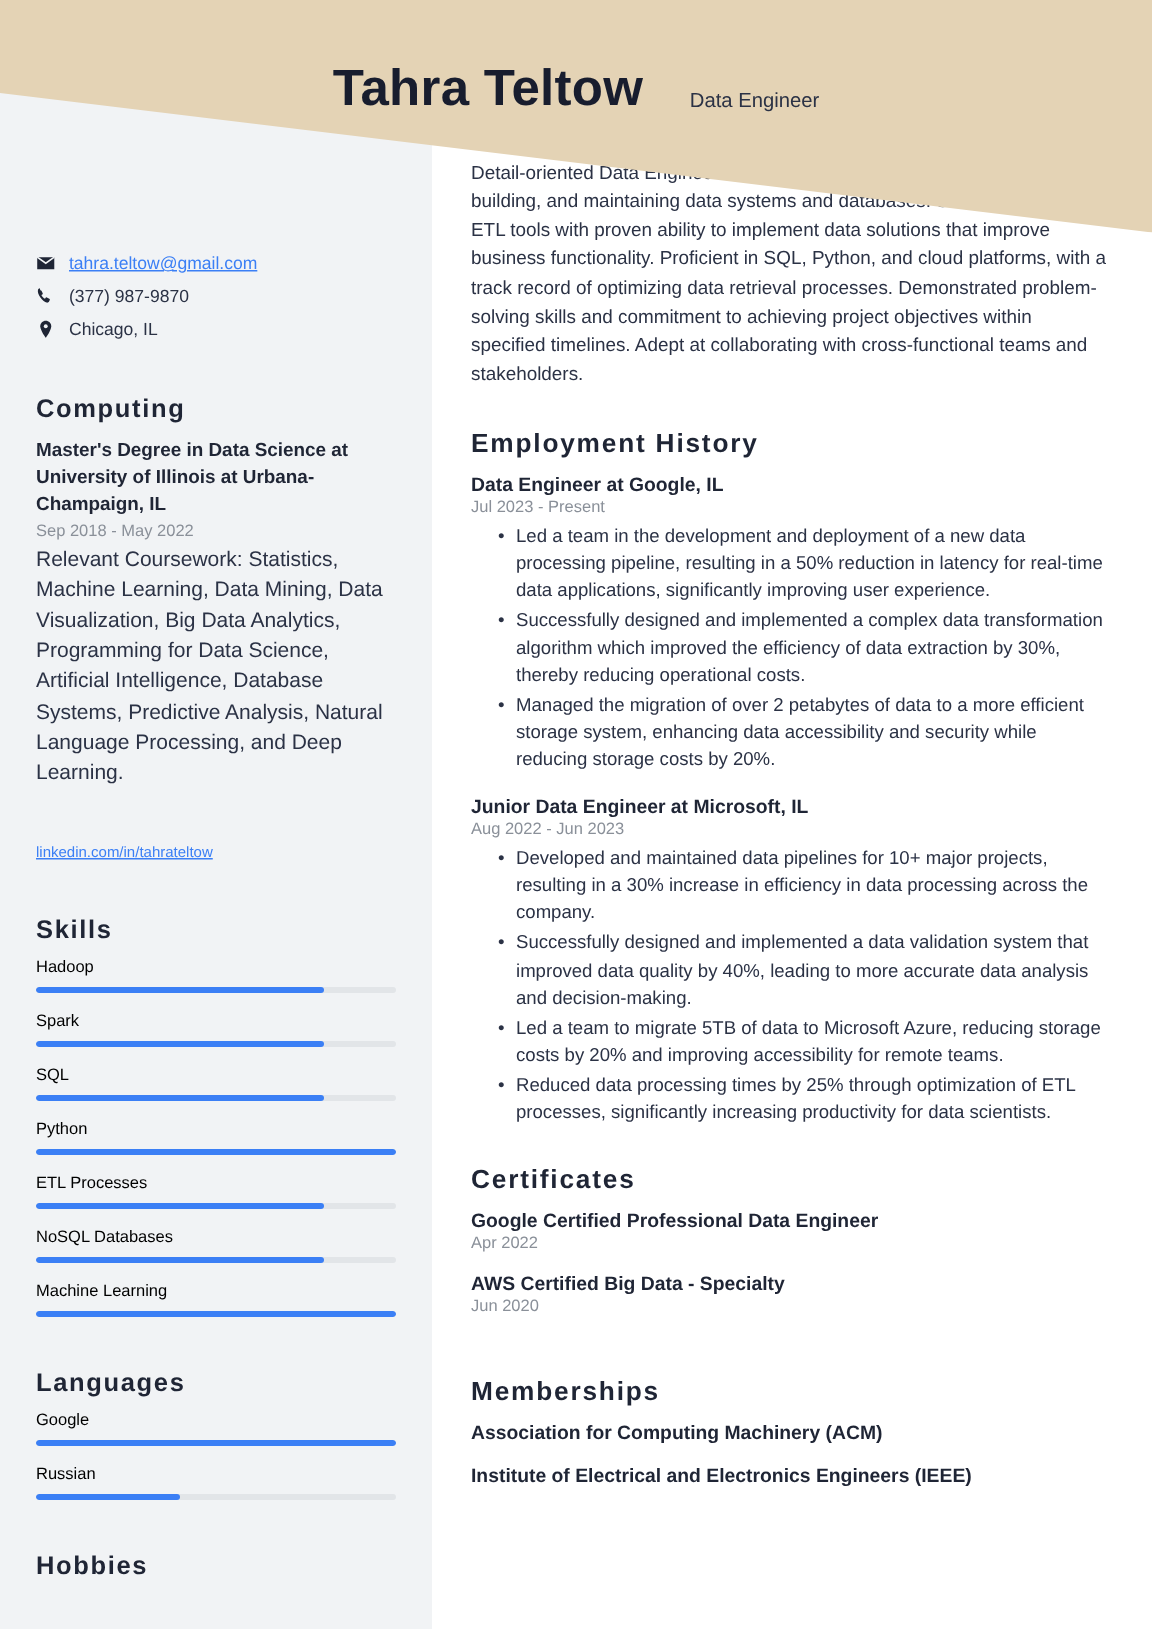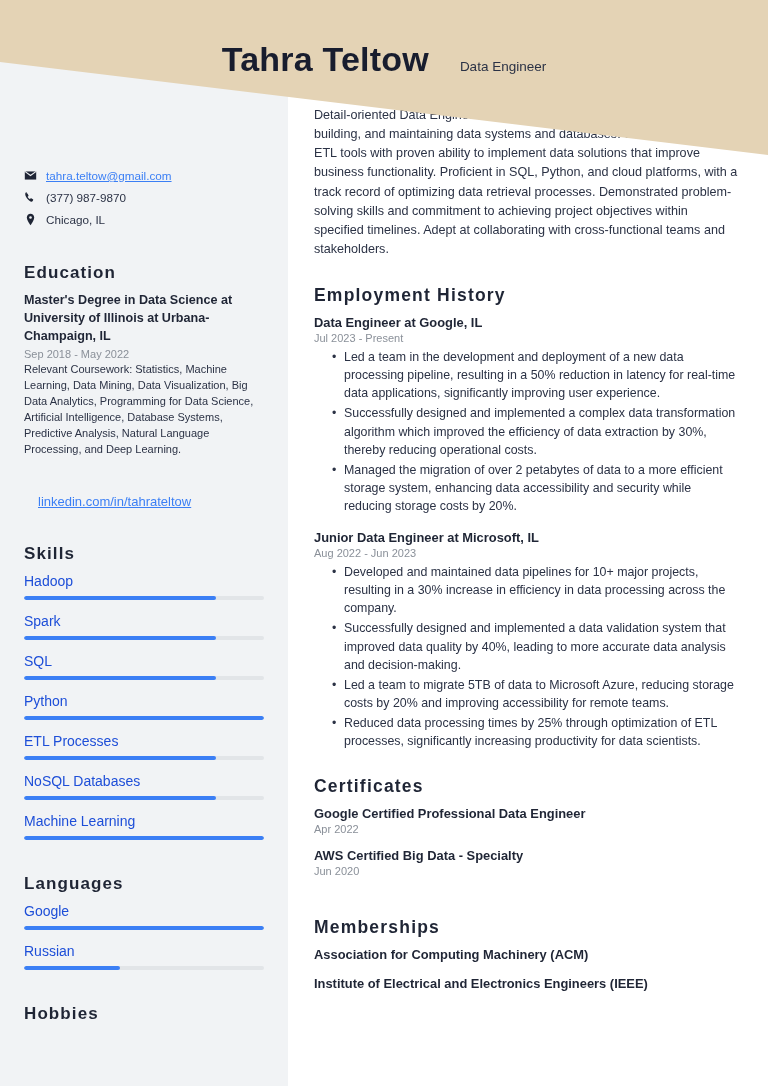--- a/index.html
+++ b/index.html
@@ -106,38 +106,37 @@
     color: #1f2535;
     line-height: 1.42;
   }
   .edu-date {
     font-size: 11px;
     color: #8a9099;
     margin-top: 2px;
     margin-bottom: 2px;
   }
   .edu-desc {
-    font-size: 11px;
+    font-size: 14px;
     color: #2b3245;
     line-height: 1.45;
   }
 
   
   .link-item {
-    font-size: 13px;
+    font-size: 10px;
     color: #3b7ff5;
     text-decoration: underline;
-    margin-left: 14px;
   }
 
   
   .skill { margin-bottom: 13px; }
   .skill-name {
-    font-size: 14px;
-    color: #1d4ed8;
+    font-size: 11px;
+    color: #000000;
     margin-bottom: 7px;
   }
   .bar-track {
     height: 4px;
     background: #e2e5e8;
     border-radius: 2px;
     overflow: hidden;
   }
   .bar-fill {
     height: 100%;
@@ -230,21 +229,21 @@
             <svg width="13" height="13" viewBox="0 0 16 16" fill="#1f2535">
               <path d="M8 1C5.5 1 3.5 3 3.5 5.5 3.5 9 8 15 8 15s4.5-6 4.5-9.5C12.5 3 10.5 1 8 1z"></path>
               <circle cx="8" cy="5.5" r="1.6" fill="#f1f3f5"></circle>
             </svg>
           </span>
           <span>Chicago, IL</span>
         </div>
       </div>
 
       <div class="block">
-        <h2 class="section">Education</h2>
+        <h2 class="section">Computing</h2>
         <div>
           <div class="edu-title">Master's Degree in Data Science at University of Illinois at Urbana-Champaign, IL</div>
           <div class="edu-date">Sep 2018 - May 2022</div>
           <div class="edu-desc">Relevant Coursework: Statistics, Machine Learning, Data Mining, Data Visualization, Big Data Analytics, Programming for Data Science, Artificial Intelligence, Database Systems, Predictive Analysis, Natural Language Processing, and Deep Learning.</div>
         </div>
       </div>
 
       <div class="block">
         <a class="link-item" href="#">linkedin.com/in/tahrateltow</a>
       </div>

